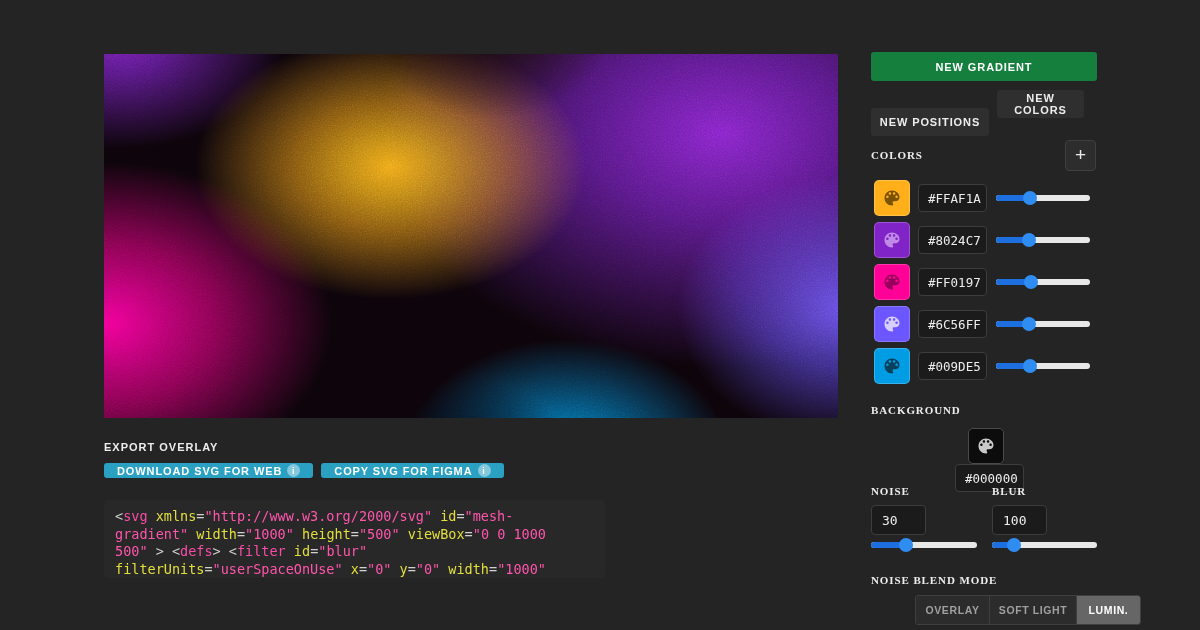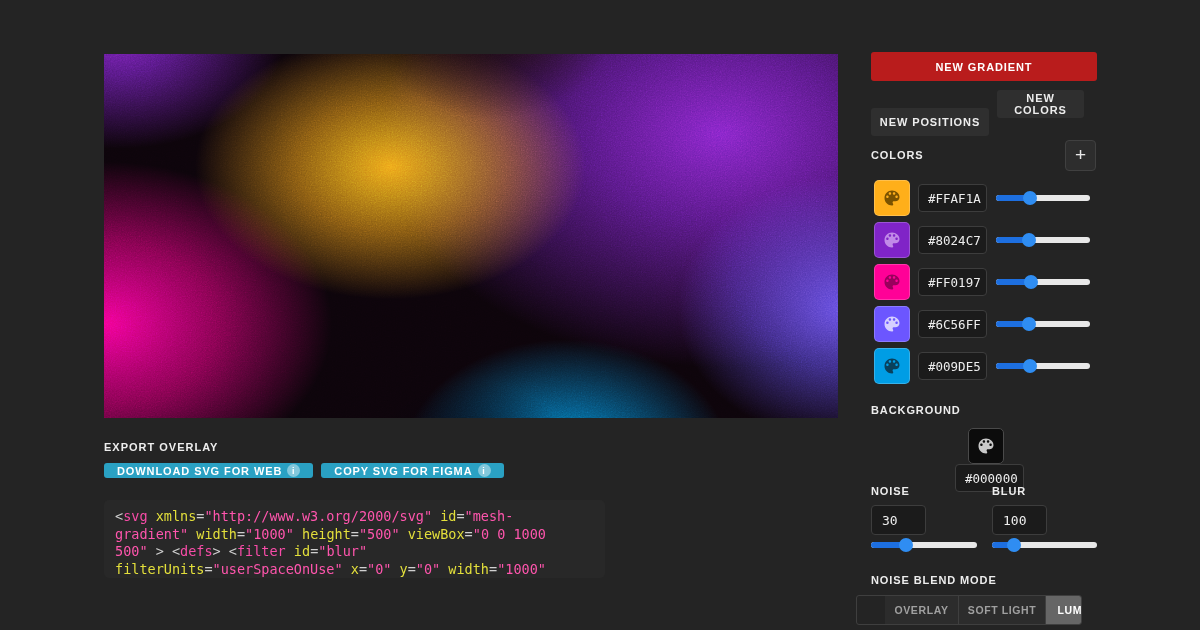--- a/index.html
+++ b/index.html
@@ -39,25 +39,25 @@
             justify-content:center;font-style:normal;}
 
   
   .code-box{position:absolute;left:104px;top:500px;width:479px;height:62px;background:#282828;
             border-radius:5px;padding:8px 11px;overflow:hidden;
             font-family:"DejaVu Sans Mono",monospace;font-size:13.5px;line-height:17.5px;
             white-space:pre;}
   .tok-p{color:#d0d0d0;} .tok-t{color:#f84ca8;} .tok-a{color:#e3df3b;} .tok-s{color:#ff55ad;}
 
   
-  .sb-label{position:absolute;font-size:11px;font-weight:700;letter-spacing:.9px;color:#ededed;}
+  .sb-label{position:absolute;font-size:11px;font-weight:700;letter-spacing:.9px;color:#ededed;font-family:Liberation Serif, serif;}
   .btn-dark{border:none;border-radius:3px;background:#2f2f2f;color:#ededed;cursor:pointer;
             font-family:"Liberation Sans",sans-serif;font-size:11px;font-weight:700;letter-spacing:.9px;}
   #btn-new-gradient{position:absolute;left:871px;top:52px;width:226px;height:29px;
-            background:#b91c1c;color:#fff;border:none;border-radius:3px;cursor:pointer;
+            background:#15803d;color:#fff;border:none;border-radius:3px;cursor:pointer;
             font-family:"Liberation Sans",sans-serif;font-size:11px;font-weight:700;letter-spacing:.9px;}
   #btn-new-positions{position:absolute;left:871px;top:90px;width:118px;height:28px;margin-top:18px;}
   #btn-new-colors{position:absolute;left:997px;top:90px;width:87px;height:28px;}
   #colors-label{left:871px;top:149px;}
   #add-color{position:absolute;left:1065px;top:140px;width:31px;height:31px;border-radius:4px;
              background:#2d2d2d;border:1px solid #404040;color:#e8e8e8;font-size:19px;
              font-weight:400;line-height:1;cursor:pointer;display:flex;align-items:center;
              justify-content:center;padding:0 0 2px 0;}
 
   .color-row{position:absolute;left:874px;width:223px;height:36px;display:flex;align-items:center;}
@@ -79,22 +79,22 @@
 
   #noise-label{left:871px;top:485px;} #blur-label{left:992px;top:485px;}
   .num-input{position:absolute;width:43px;height:28px;background:#1b1b1b;border:1px solid #3d3d3d;
              border-radius:4px;color:#ededed;font-family:"DejaVu Sans Mono",monospace;
              font-size:13px;padding:0 0 0 10px;outline:none;}
   #noise-input{left:871px;top:505px;} #blur-input{left:992px;top:505px;}
   #noise-slider{position:absolute;left:871px;top:538px;width:106px;margin-left:0;}
   #blur-slider{position:absolute;left:992px;top:538px;width:105px;margin-left:0;}
 
   #blend-label{left:871px;top:574px;}
-  .segmented{position:absolute;left:856px;top:595px;width:226px;height:30px;display:flex;
-             border:1px solid #3f3f3f;border-radius:3px;box-sizing:border-box;overflow:hidden;padding-left:28px;}
+  .segmented{position:absolute;left:915px;top:595px;width:226px;height:30px;display:flex;
+             border:1px solid #3f3f3f;border-radius:3px;box-sizing:border-box;overflow:hidden;}
   .segmented button{flex:0 0 auto;border:none;background:#2c2c2c;color:#a0a0a0;cursor:pointer;
              font-family:"Liberation Sans",sans-serif;font-size:10.5px;font-weight:700;
              letter-spacing:.6px;border-right:1px solid #3f3f3f;}
   .segmented button:last-child{border-right:none;}
   .segmented button.active{background:#666666;color:#ffffff;}
 </style>
 </head>
 <body>
 
 <div id="app">

